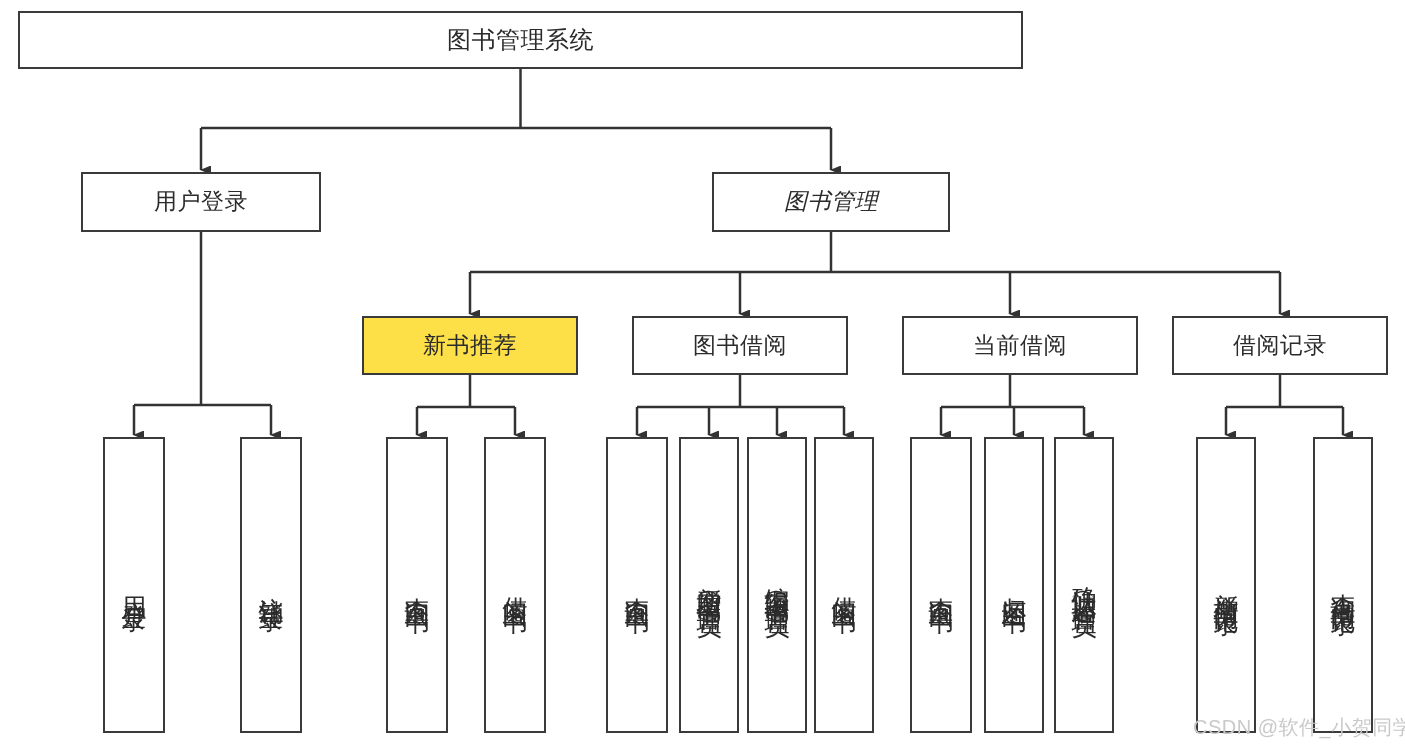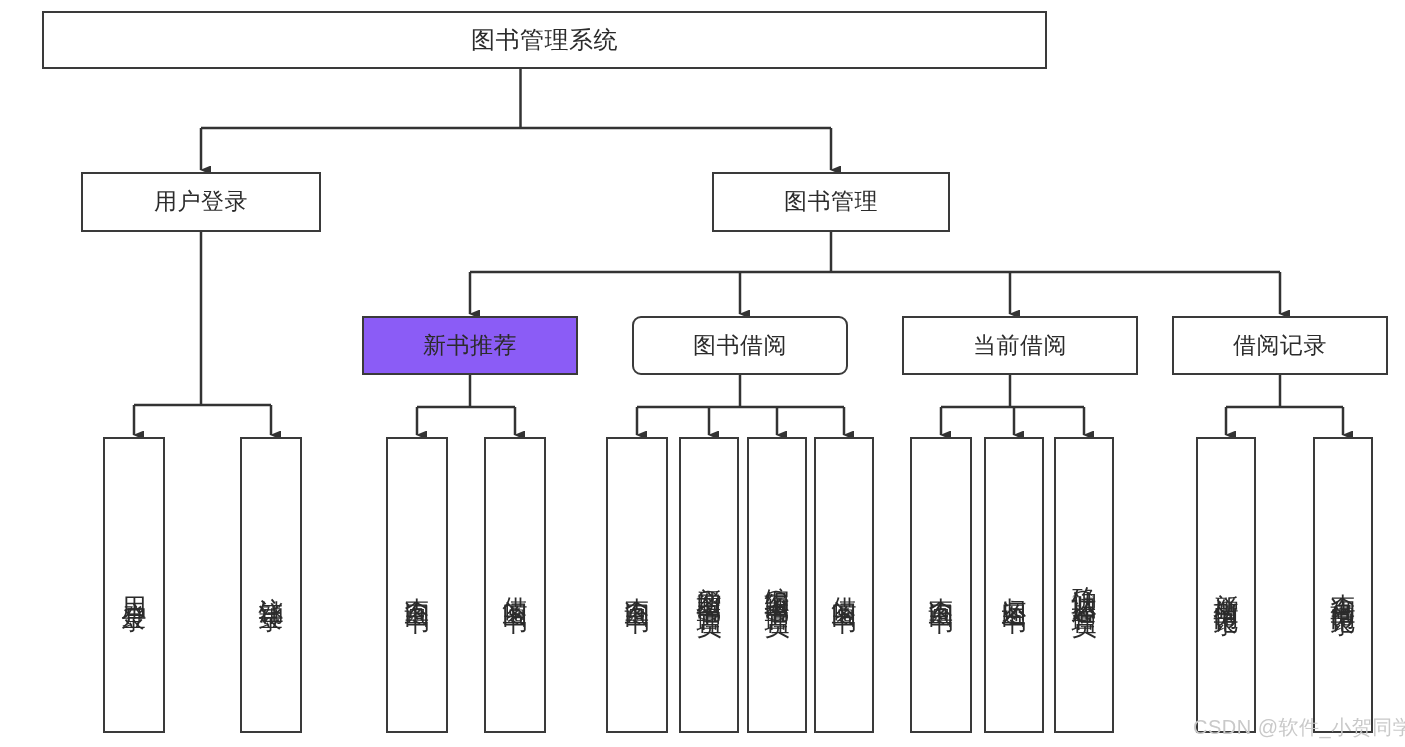--- a/index.html
+++ b/index.html
@@ -110,33 +110,33 @@
         <line x1="1014" y1="407" x2="1014" y2="435" stroke="#333333" stroke-width="2.5" marker-end="url(#arrowhead)"></line>
         <line x1="1084" y1="407" x2="1084" y2="435" stroke="#333333" stroke-width="2.5" marker-end="url(#arrowhead)"></line>
         <line x1="1280" y1="375" x2="1280" y2="407" stroke="#333333" stroke-width="2.5"></line>
         <line x1="1226" y1="407" x2="1343" y2="407" stroke="#333333" stroke-width="2.5"></line>
         <line x1="1226" y1="407" x2="1226" y2="435" stroke="#333333" stroke-width="2.5" marker-end="url(#arrowhead)"></line>
         <line x1="1343" y1="407" x2="1343" y2="435" stroke="#333333" stroke-width="2.5" marker-end="url(#arrowhead)"></line>
       </g>
   </svg>
 
   <div id="node-layer">
-      <div class="node horizontal root" style="left: 18px; top: 11px; width: 1005px; height: 58px; border-color: rgb(58, 58, 58); background: rgb(255, 255, 255); margin-left: 24px;">
+      <div class="node horizontal root" style="left: 18px; top: 11px; width: 1005px; height: 58px; border-color: rgb(58, 58, 58); background: rgb(255, 255, 255);">
         <span class="node-label" style="color: rgb(43, 43, 43);">图书管理系统</span>
       </div>
       <div class="node horizontal" style="left: 81px; top: 172px; width: 240px; height: 60px; border-color: rgb(58, 58, 58); background: rgb(255, 255, 255);">
         <span class="node-label" style="color: rgb(43, 43, 43);">用户登录</span>
       </div>
-      <div class="node horizontal" style="left: 712px; top: 172px; width: 238px; height: 60px; border-color: rgb(58, 58, 58); background: rgb(255, 255, 255);">
+      <div class="node horizontal" style="left: 712px; top: 172px; width: 238px; height: 60px; border-color: rgb(58, 58, 58); background: rgb(255, 255, 255); font-style: italic;">
         <span class="node-label" style="color: rgb(43, 43, 43);">图书管理</span>
       </div>
-      <div class="node horizontal" style="left: 362px; top: 316px; width: 216px; height: 59px; border-color: rgb(58, 58, 58); background: #8b5cf6; text-align: center;">
+      <div class="node horizontal" style="left: 362px; top: 316px; width: 216px; height: 59px; border-color: rgb(58, 58, 58); background: #fde047; text-align: center;">
         <span class="node-label" style="color: rgb(43, 43, 43);">新书推荐</span>
       </div>
-      <div class="node horizontal" style="left: 632px; top: 316px; width: 216px; height: 59px; border-color: rgb(58, 58, 58); background: rgb(255, 255, 255); border-radius: 9px;">
+      <div class="node horizontal" style="left: 632px; top: 316px; width: 216px; height: 59px; border-color: rgb(58, 58, 58); background: rgb(255, 255, 255);">
         <span class="node-label" style="color: rgb(43, 43, 43);">图书借阅</span>
       </div>
       <div class="node horizontal" style="left: 902px; top: 316px; width: 236px; height: 59px; border-color: rgb(58, 58, 58); background: rgb(255, 255, 255);">
         <span class="node-label" style="color: rgb(43, 43, 43);">当前借阅</span>
       </div>
       <div class="node horizontal" style="left: 1172px; top: 316px; width: 216px; height: 59px; border-color: rgb(58, 58, 58); background: rgb(255, 255, 255);">
         <span class="node-label" style="color: rgb(43, 43, 43);">借阅记录</span>
       </div>
       <div class="node vertical" style="left: 103px; top: 437px; width: 62px; height: 296px; border-color: rgb(58, 58, 58); background: rgb(255, 255, 255);">
         <span class="node-label" style="color: rgb(43, 43, 43);">用户登录</span>

